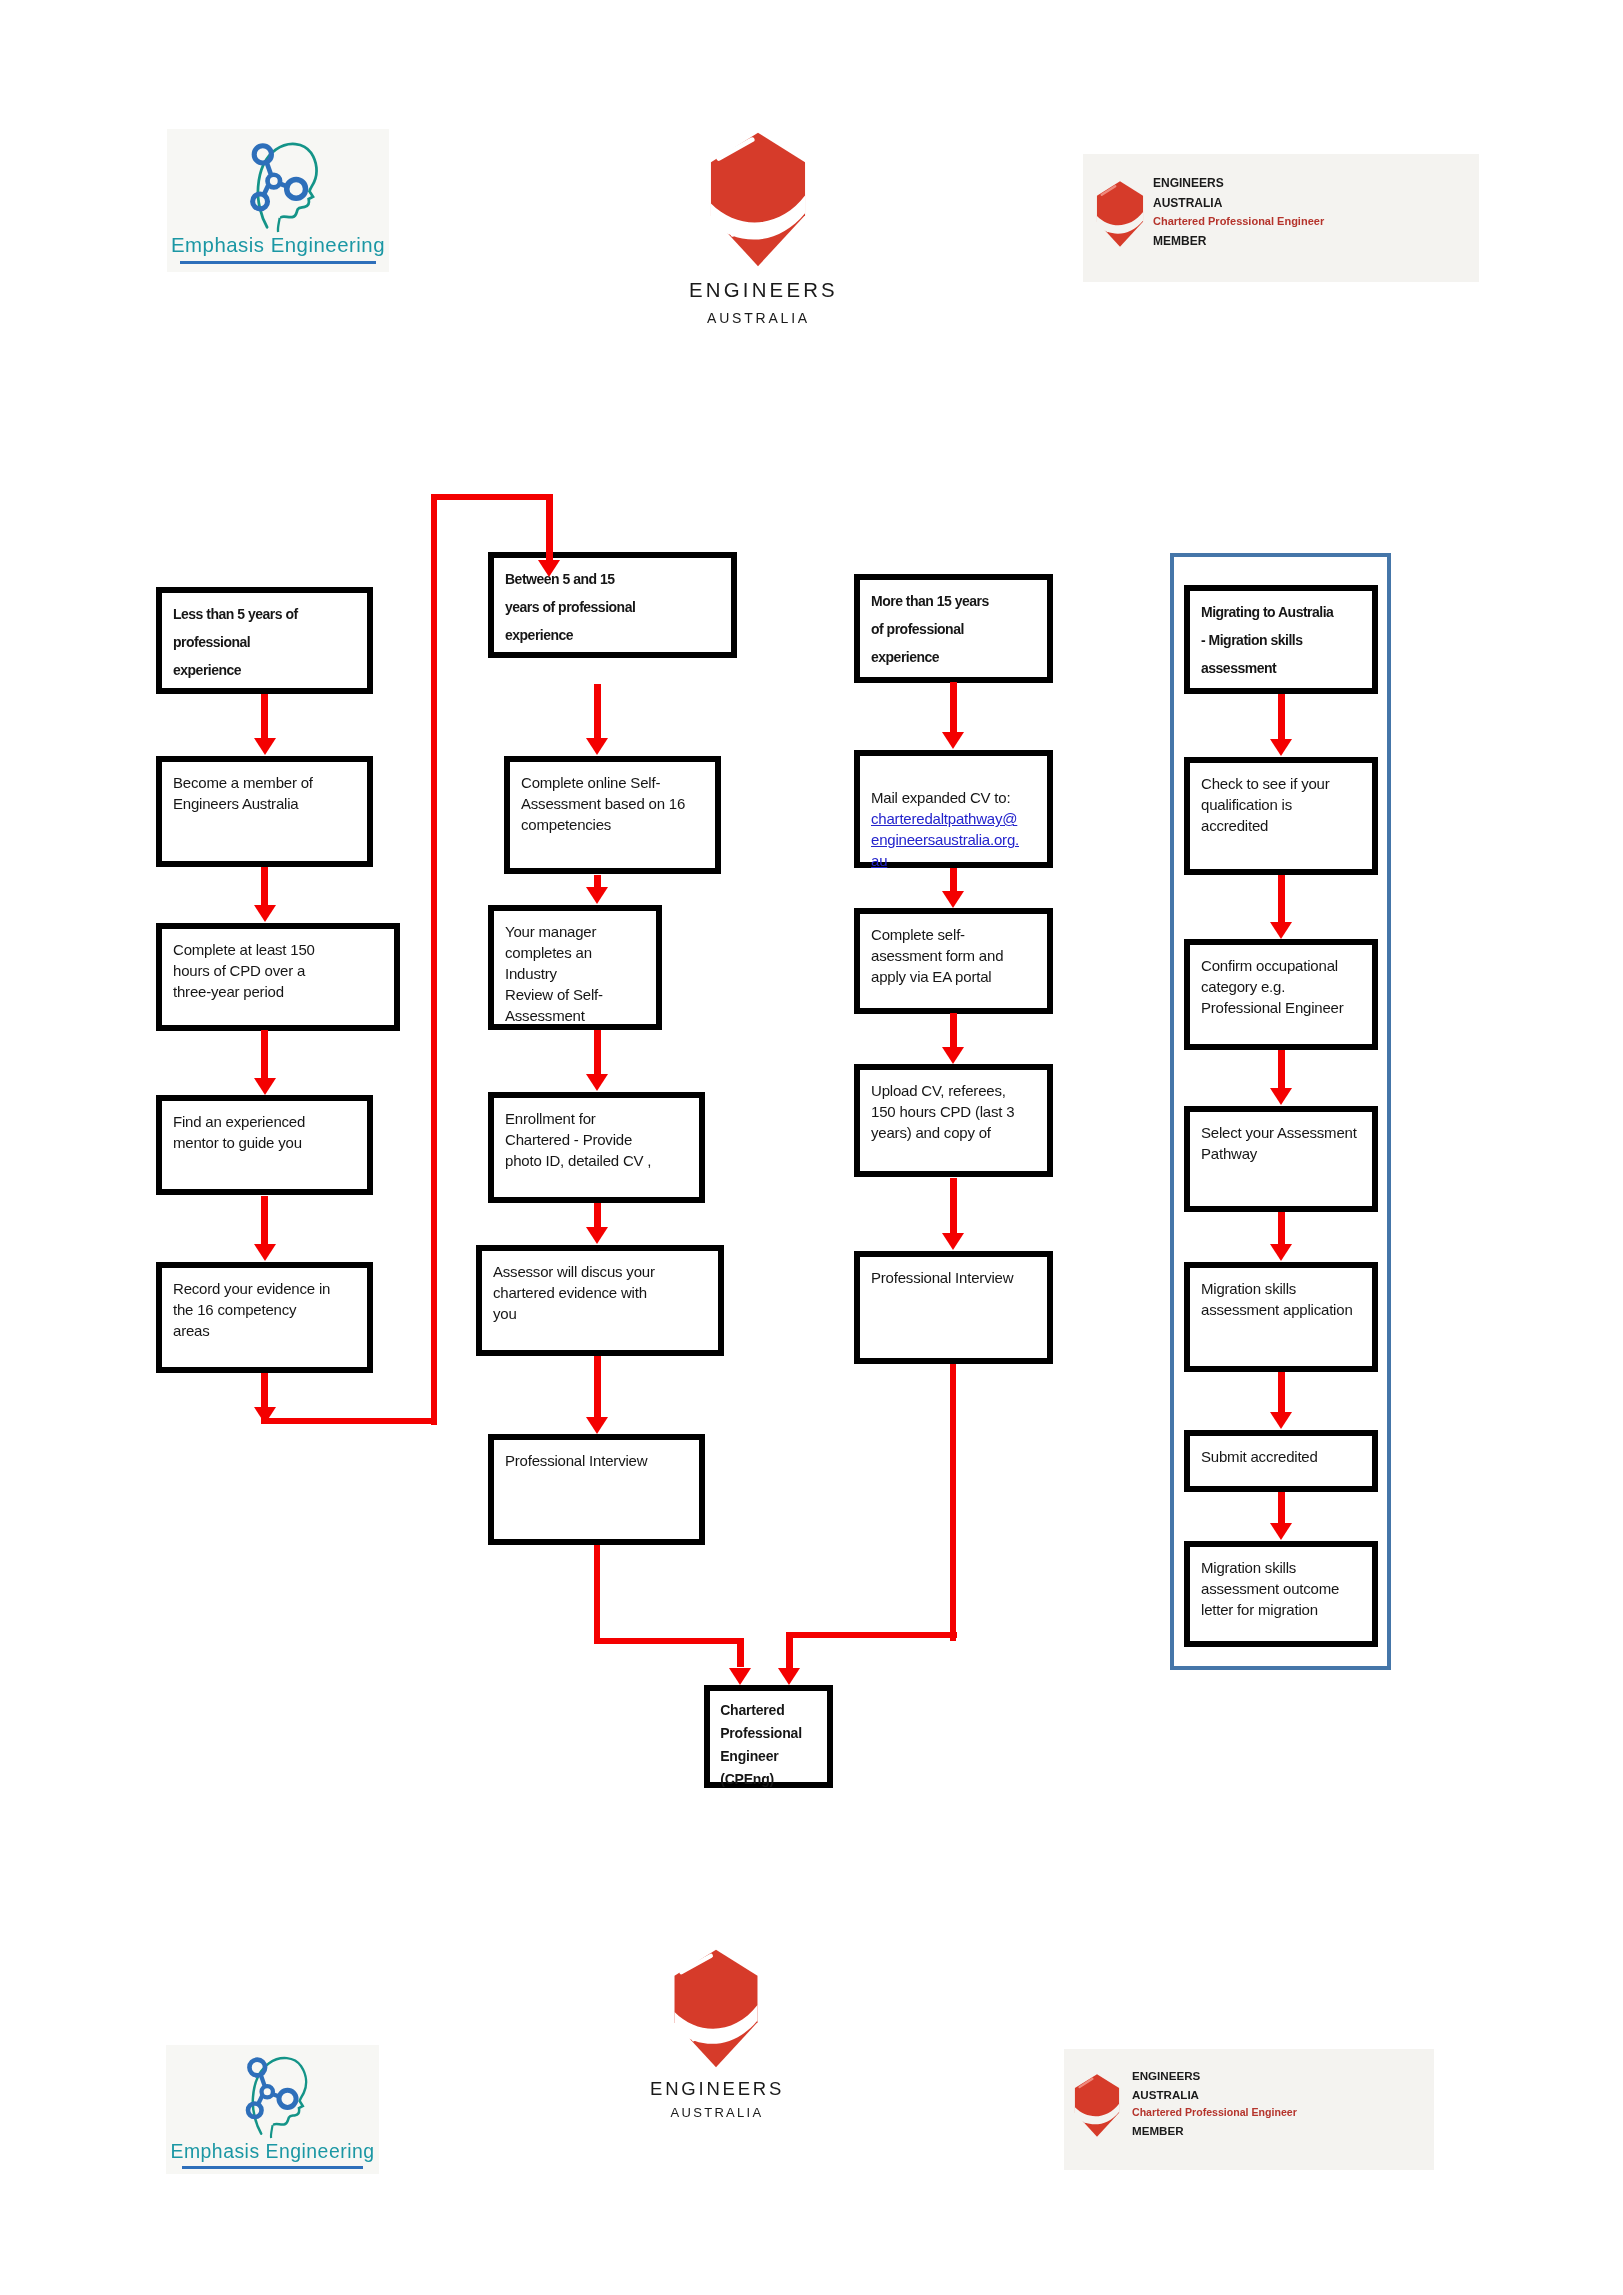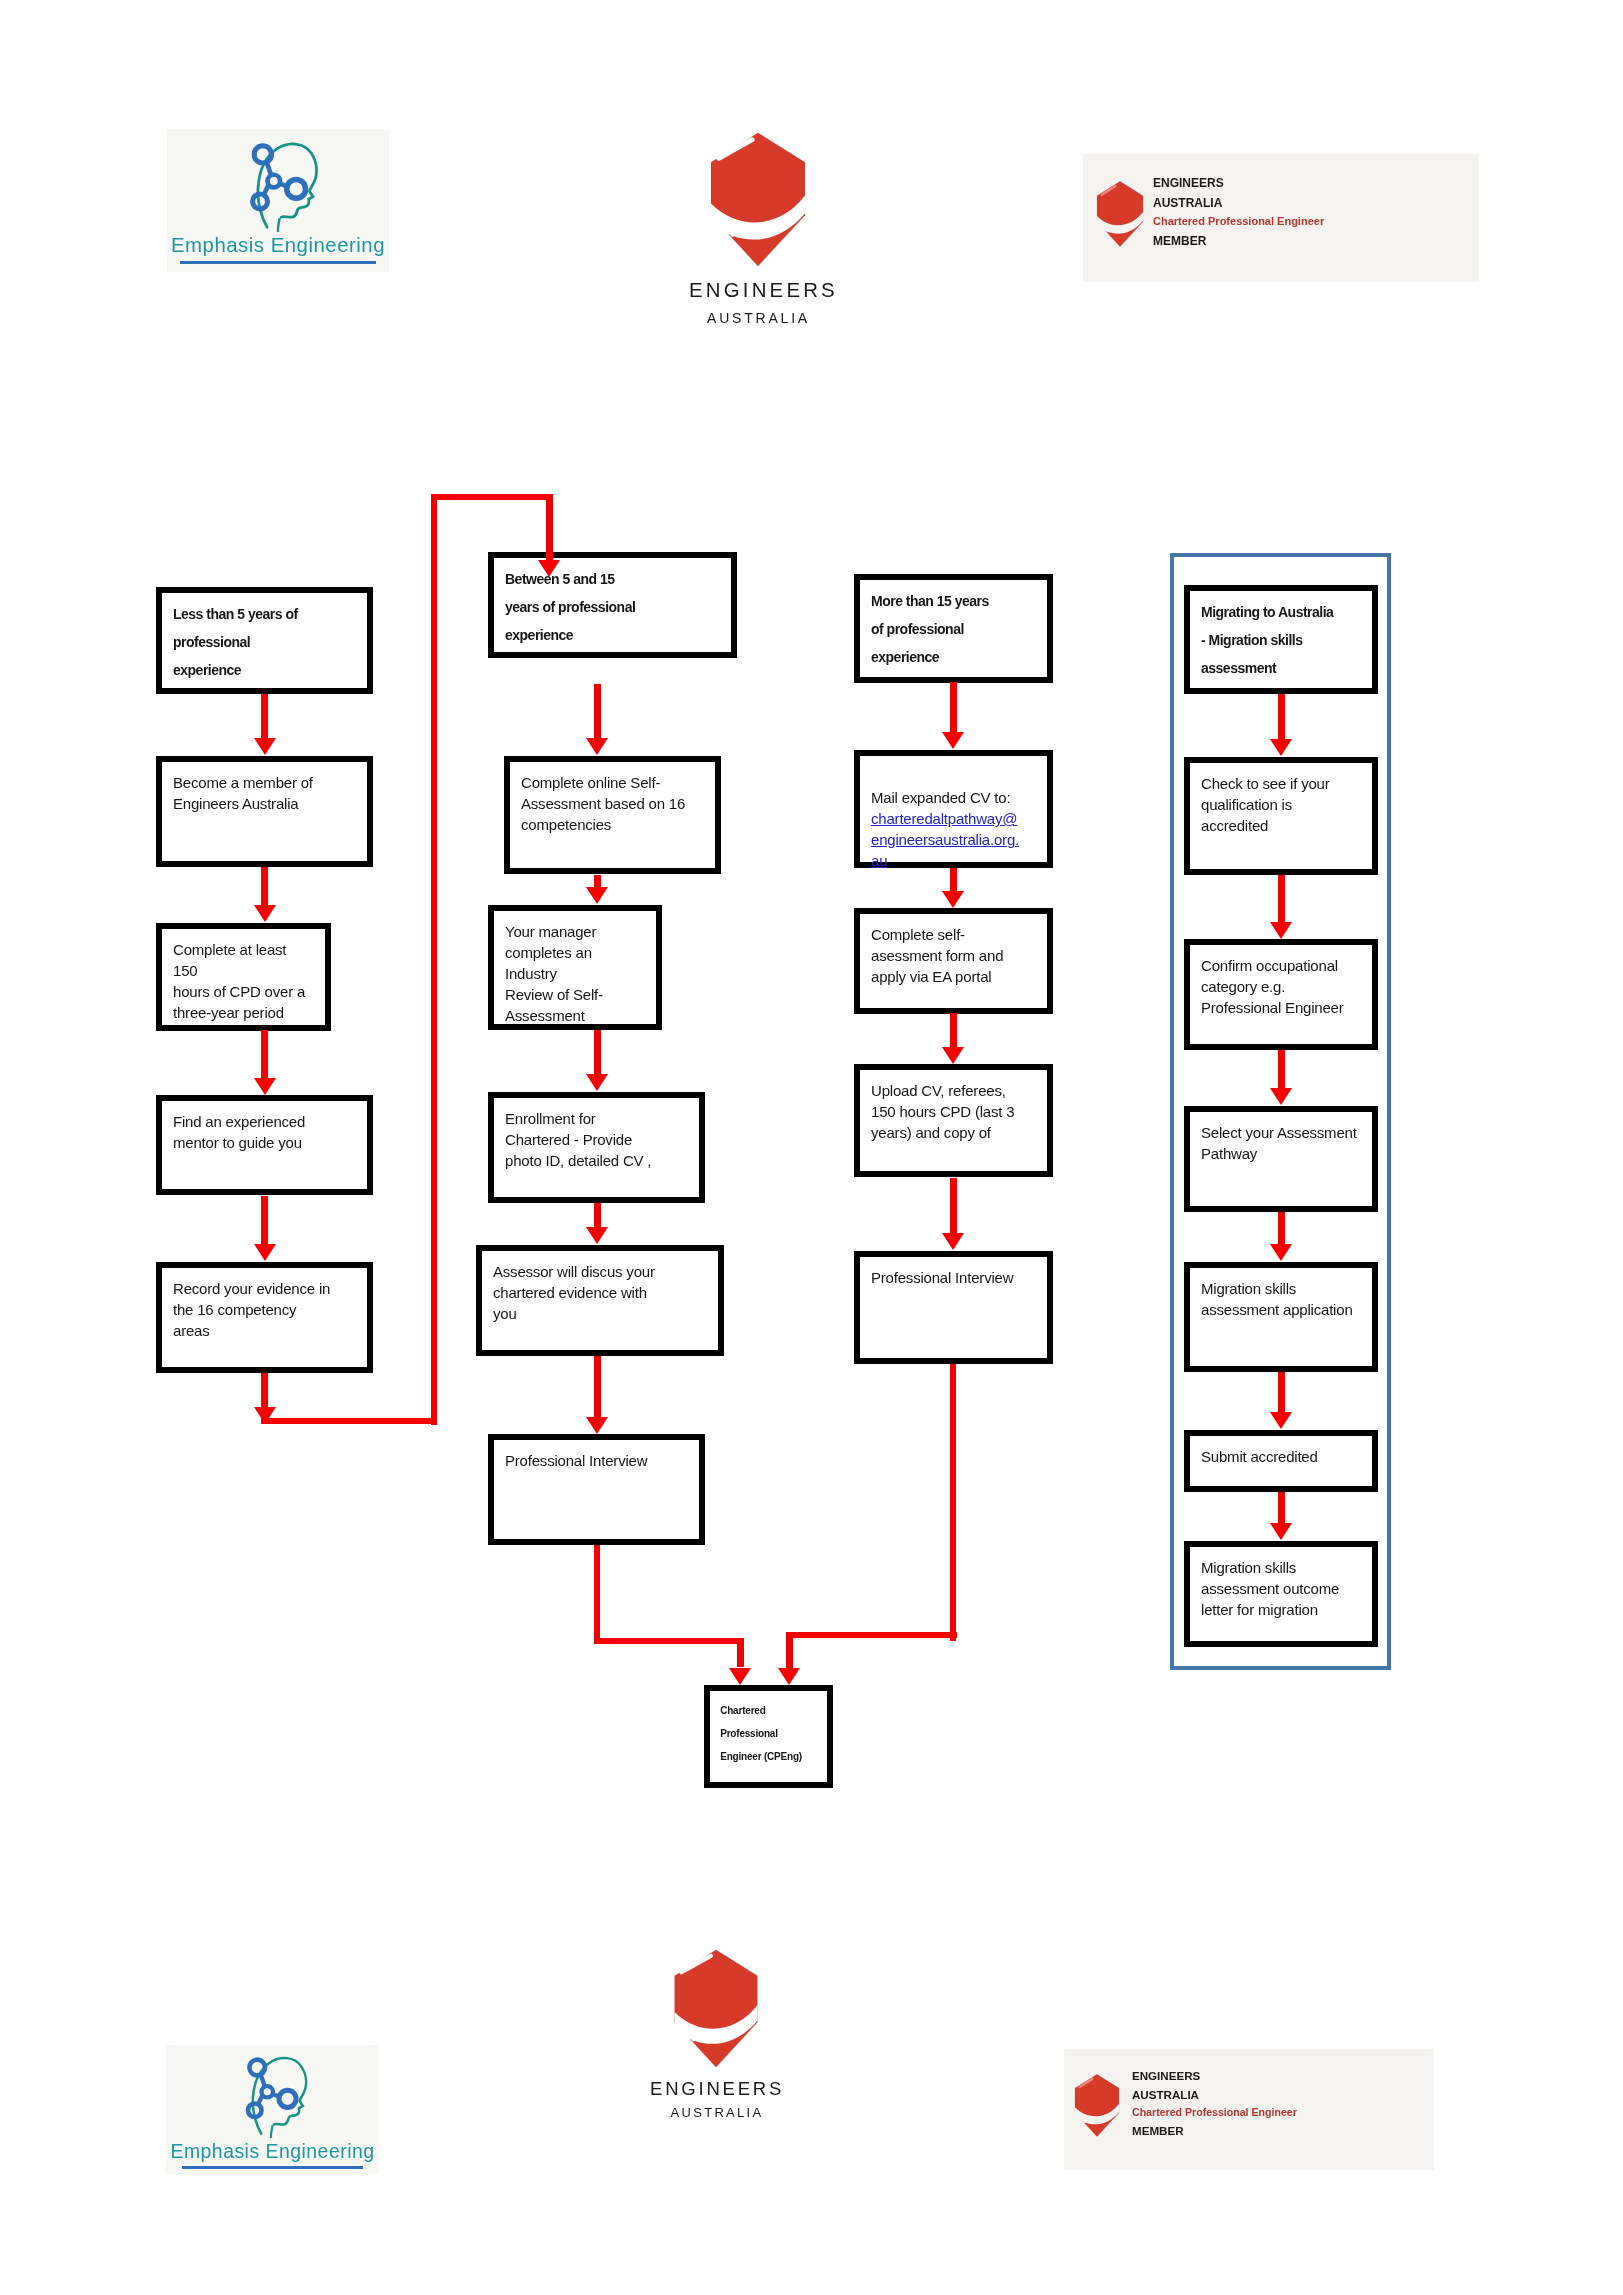--- a/index.html
+++ b/index.html
@@ -8,21 +8,21 @@
     --emphasis-teal:#1b97a4; --emphasis-blue:#2e6fba;
   }
   html,body{margin:0;padding:0}
   body{width:1623px;height:2295px;background:#ffffff;position:relative;
        font-family:"Liberation Sans",sans-serif;color:#161616;overflow:hidden}
   .box{position:absolute;background:#fff;border:6px solid var(--box-border);
        box-sizing:border-box;font-size:15px;line-height:21px;letter-spacing:-0.2px;
        padding:10.2px 11px;white-space:pre-line}
   .hbox{font-weight:bold;font-size:14px;line-height:28px;letter-spacing:-0.5px;
         border-width:6.5px;padding:6.5px 11px}
-  .final{font-weight:bold;font-size:10px;line-height:23px;border-width:6.5px;
+  .final{font-weight:bold;font-size:14px;line-height:23px;border-width:6.5px;
          padding:8.3px 10.2px;letter-spacing:-0.2px}
   .maillink{color:var(--link);text-decoration:underline;display:block;white-space:pre-line}
   .seg{position:absolute;background:var(--arrow)}
   .ahead{position:absolute;width:0;height:0;border-left:11px solid transparent;
          border-right:11px solid transparent;border-top:17.6px solid var(--arrow)}
   .migration-frame{position:absolute;border:4.2px solid var(--migration-border);
                    box-sizing:border-box;background:transparent}
   .logo{position:absolute}
   .logo-bg{background:#f7f7f4}
   .emp-text{position:absolute;width:100%;text-align:center;font-weight:300;
@@ -78,21 +78,21 @@
   <div class="badge-text" style="left:70px;top:80px;font-size:12px">MEMBER</div>
 </div>
 
 <div class="migration-frame" style="left:1170px;top:553px;width:221px;height:1117px"></div>
 
 <div class="box hbox" style="left:156px;top:587px;width:217px;height:107px">Less than 5 years of
 professional
 experience</div>
 <div class="box" style="left:156px;top:756px;width:217px;height:111px">Become a member of
 Engineers Australia</div>
-<div class="box" style="left:156px;top:923px;width:175px;height:108px">Complete at least 150
+<div class="box" style="left:156px;top:923px;width:244px;height:108px">Complete at least 150
 hours of CPD over a
 three-year period</div>
 <div class="box" style="left:156px;top:1095px;width:217px;height:100px">Find an experienced
 mentor to guide you</div>
 <div class="box" style="left:156px;top:1262px;width:217px;height:111px">Record your evidence in
 the 16 competency
 areas</div>
 
 <div class="box hbox" style="left:488px;top:552px;width:249px;height:106px">Between 5 and 15
 years of professional

